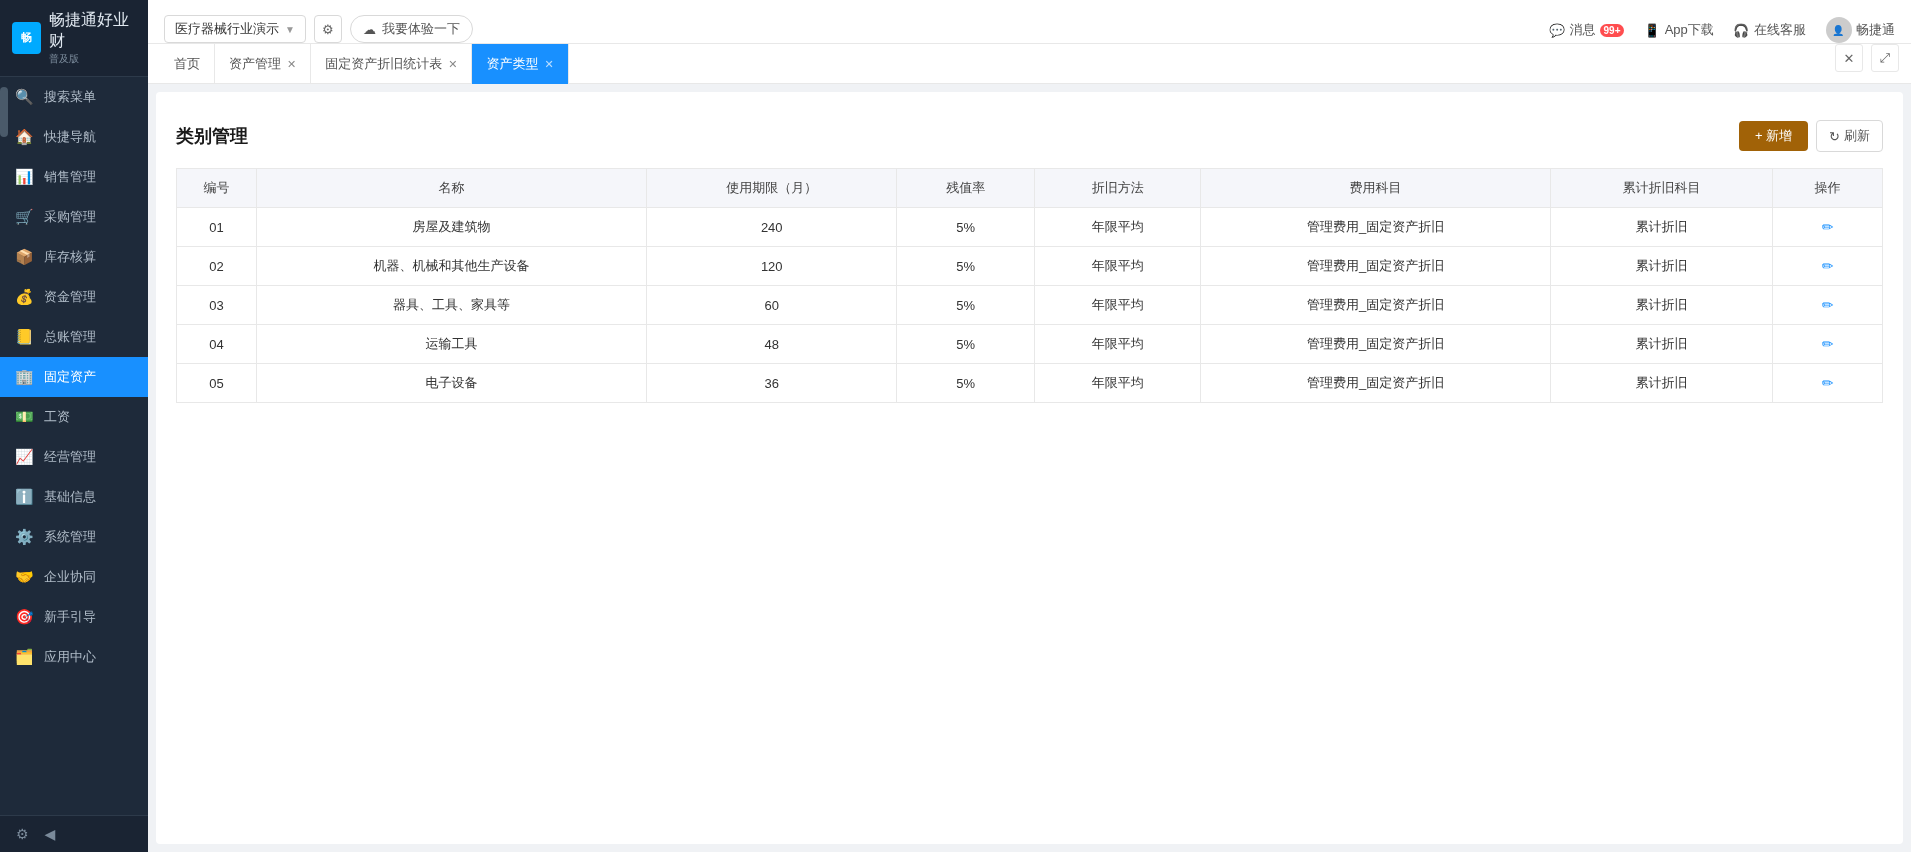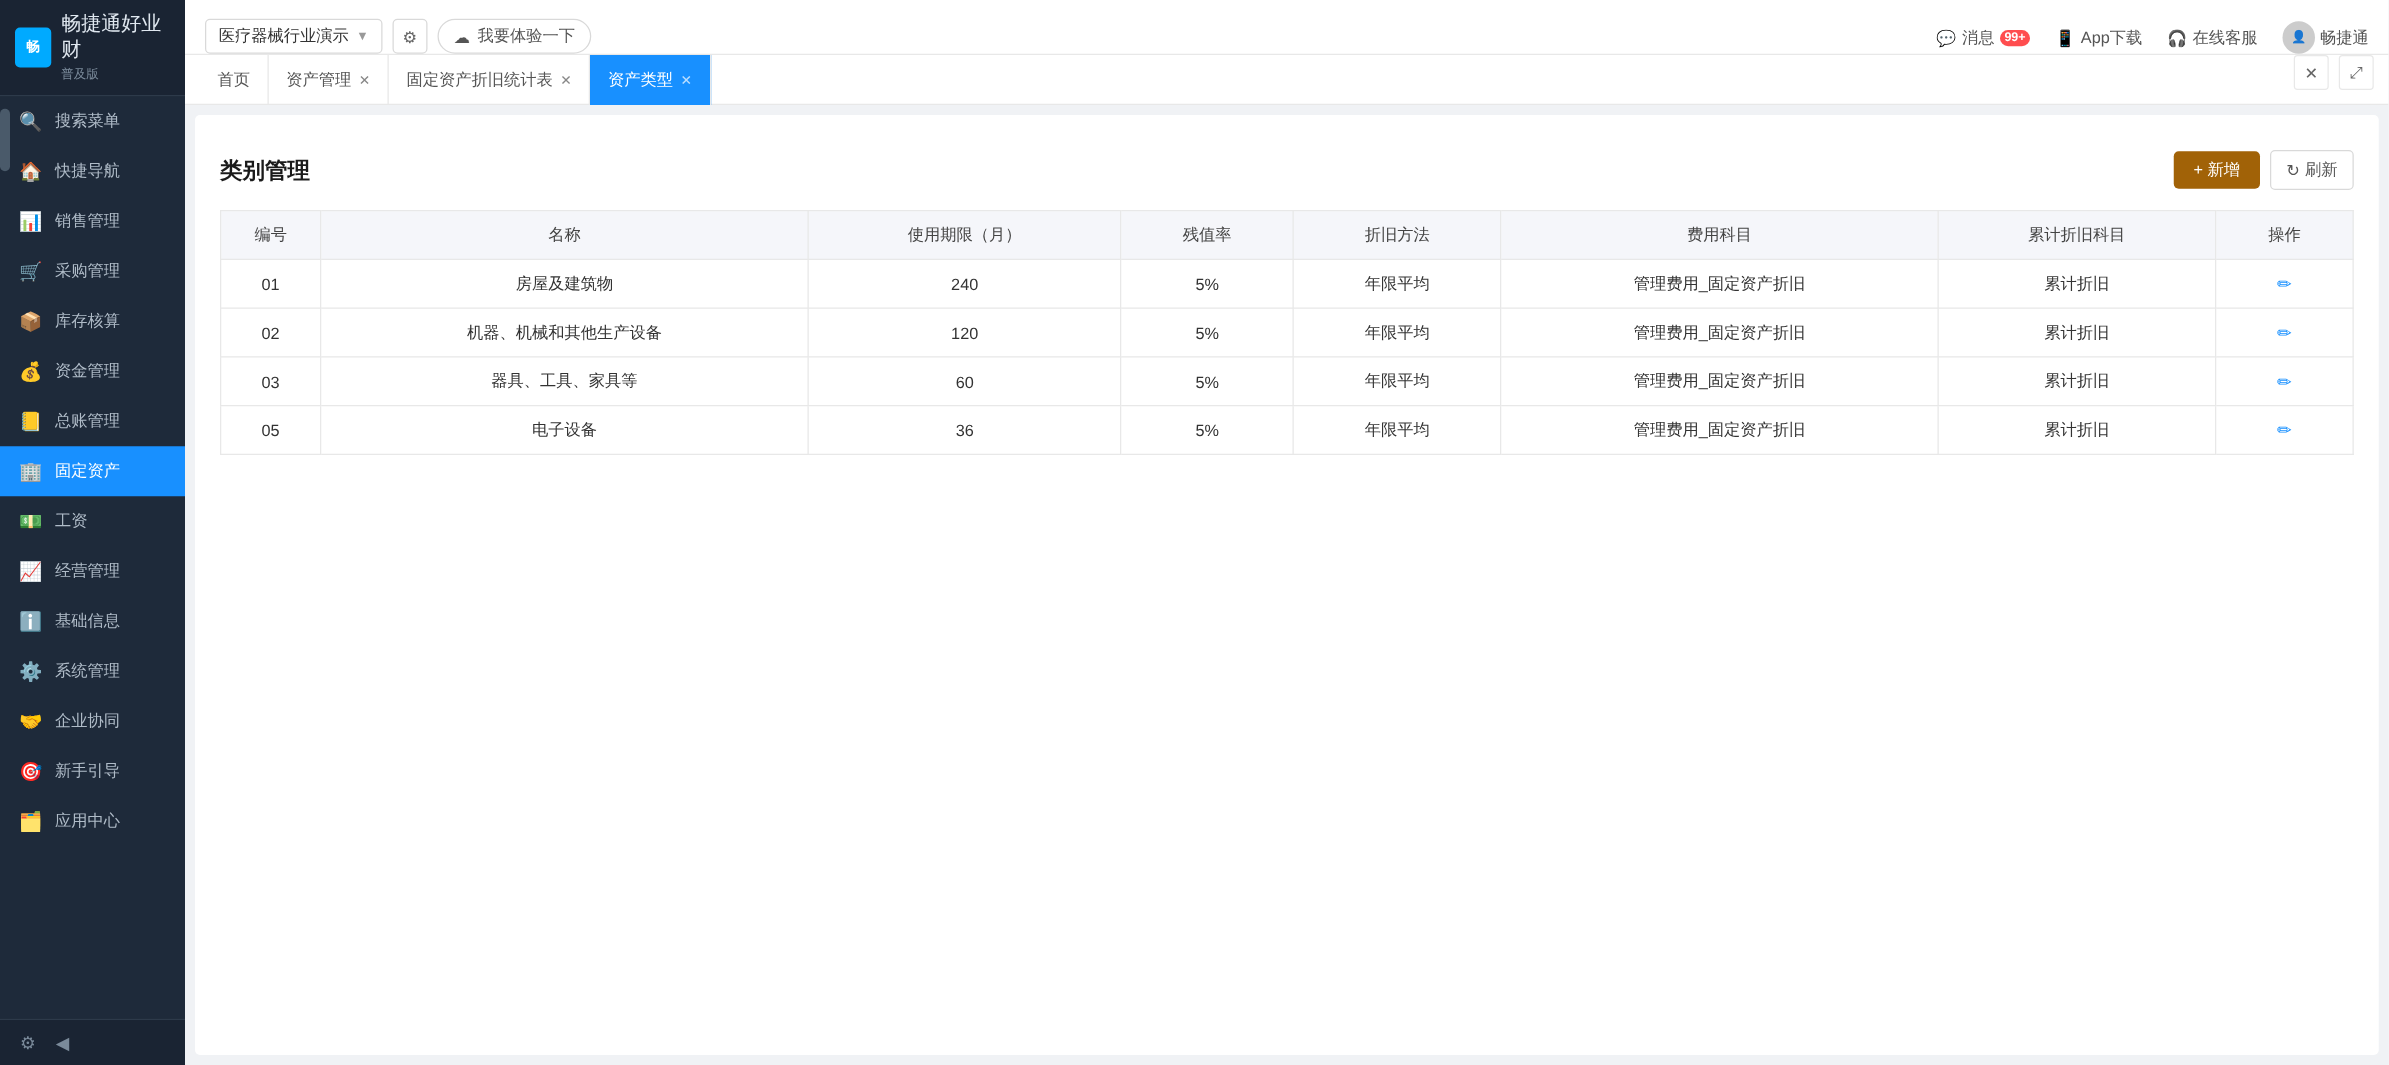--- a/index.html
+++ b/index.html
@@ -504,20 +504,30 @@
       <td>03</td>
       <td class="name-col">器具、工具、家具等</td>
       <td>60</td>
       <td>5%</td>
       <td>年限平均</td>
       <td class="link-text">管理费用_固定资产折旧</td>
       <td class="link-text">累计折旧</td>
       <td><span class="edit-icon">✏</span></td>
     </tr>
           <tr>
+      <td>04</td>
+      <td class="name-col">运输工具</td>
+      <td>48</td>
+      <td>5%</td>
+      <td>年限平均</td>
+      <td class="link-text">管理费用_固定资产折旧</td>
+      <td class="link-text">累计折旧</td>
+      <td><span class="edit-icon">✏</span></td>
+    </tr>
+          <tr>
       <td>05</td>
       <td class="name-col">电子设备</td>
       <td>36</td>
       <td>5%</td>
       <td>年限平均</td>
       <td class="link-text">管理费用_固定资产折旧</td>
       <td class="link-text">累计折旧</td>
       <td><span class="edit-icon">✏</span></td>
     </tr>
         </tbody>

